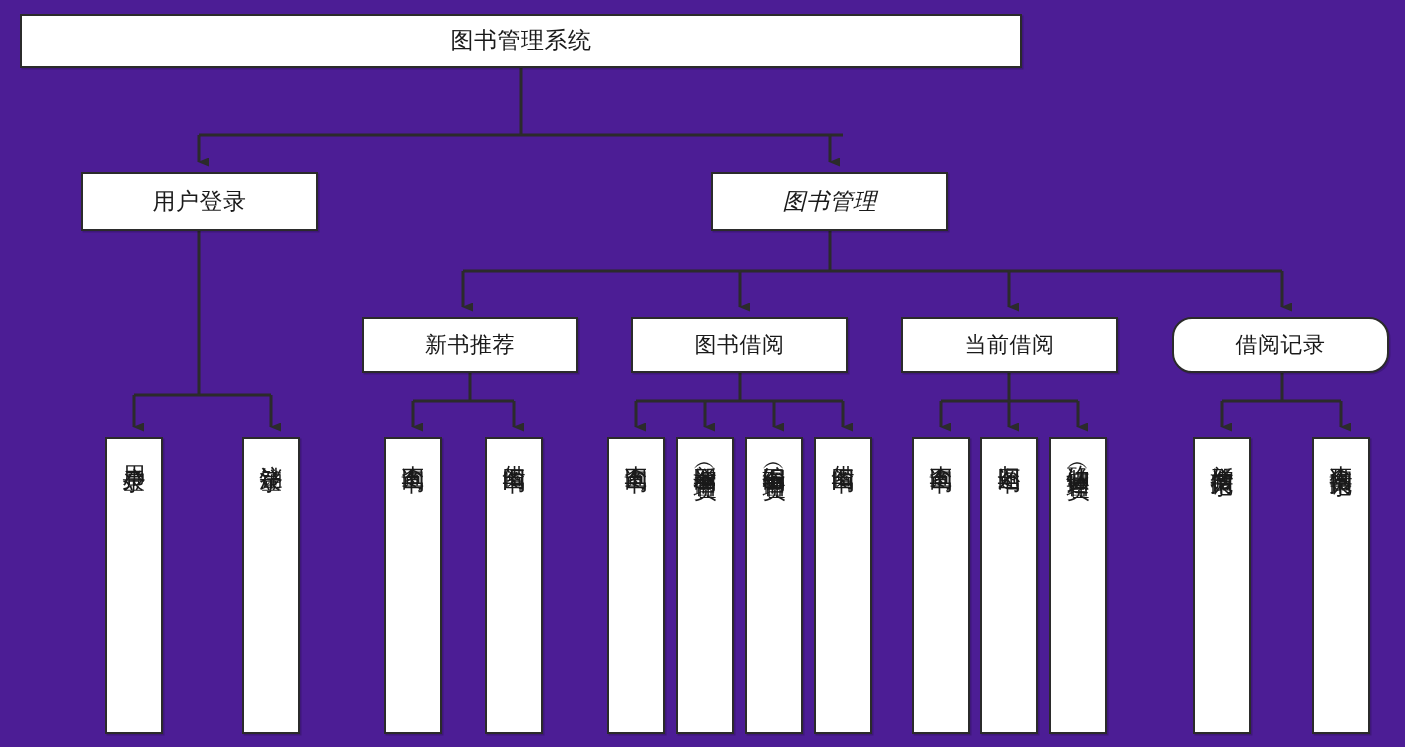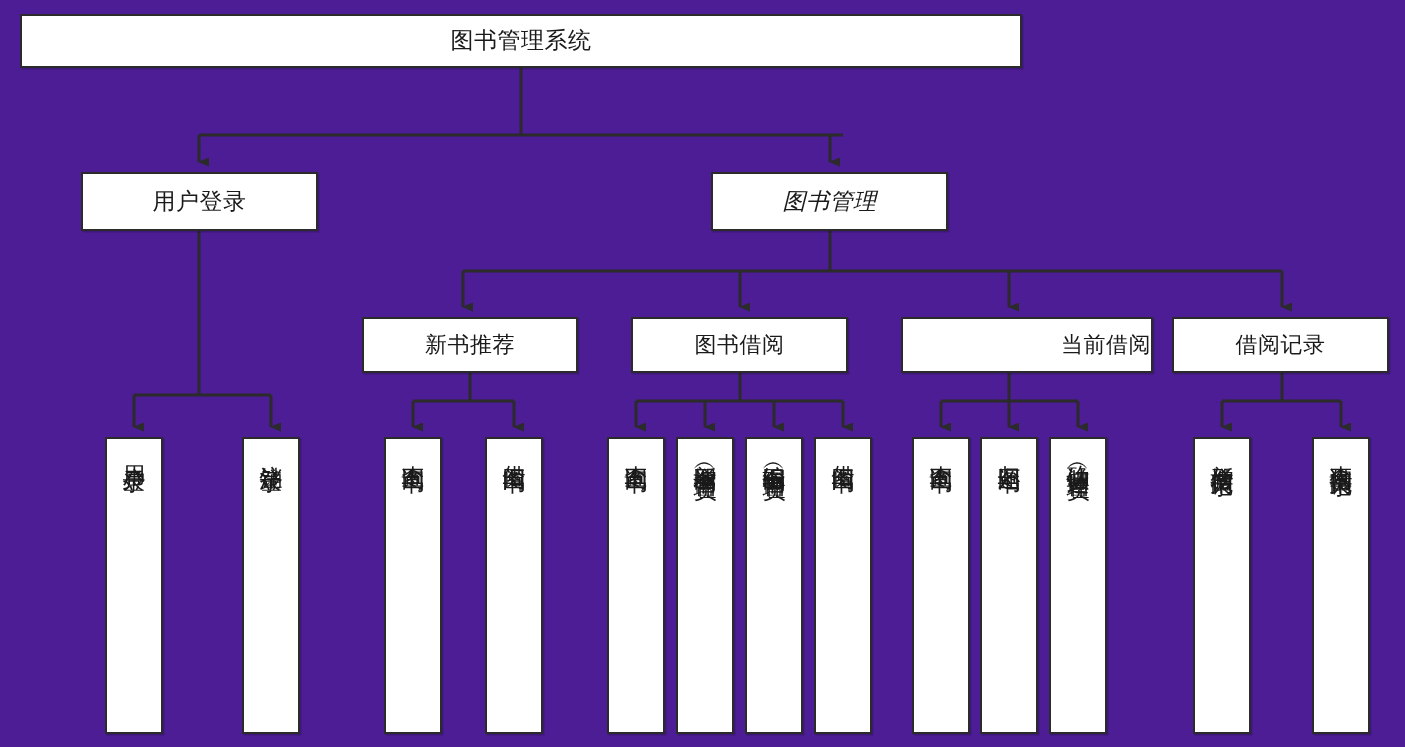--- a/index.html
+++ b/index.html
@@ -139,24 +139,24 @@
   <div class="node horiz lvl2" style="left:711px; top:172px; width:237px; height:59px;font-style:italic;">
     <span class="label">图书管理</span>
   </div>
 
   <div class="node horiz lvl3" style="left:362px; top:317px; width:216px; height:56px;">
     <span class="label">新书推荐</span>
   </div>
   <div class="node horiz lvl3" style="left:631px; top:317px; width:217px; height:56px;">
     <span class="label">图书借阅</span>
   </div>
-  <div class="node horiz lvl3" style="left:901px; top:317px; width:252px; height:56px;justify-content:flex-end;">
+  <div class="node horiz lvl3" style="left:901px; top:317px; width:217px; height:56px;">
     <span class="label">当前借阅</span>
   </div>
-  <div class="node horiz lvl3" style="left:1172px; top:317px; width:217px; height:56px;">
+  <div class="node horiz lvl3" style="left:1172px; top:317px; width:217px; height:56px;border-radius:20px;">
     <span class="label">借阅记录</span>
   </div>
 
   <div class="node vert" style="left:105px; top:437px; width:58px; height:297px;">
     <span class="label">用户登录</span>
   </div>
   <div class="node vert" style="left:242px; top:437px; width:58px; height:297px;">
     <span class="label">注销登录</span>
   </div>
 

